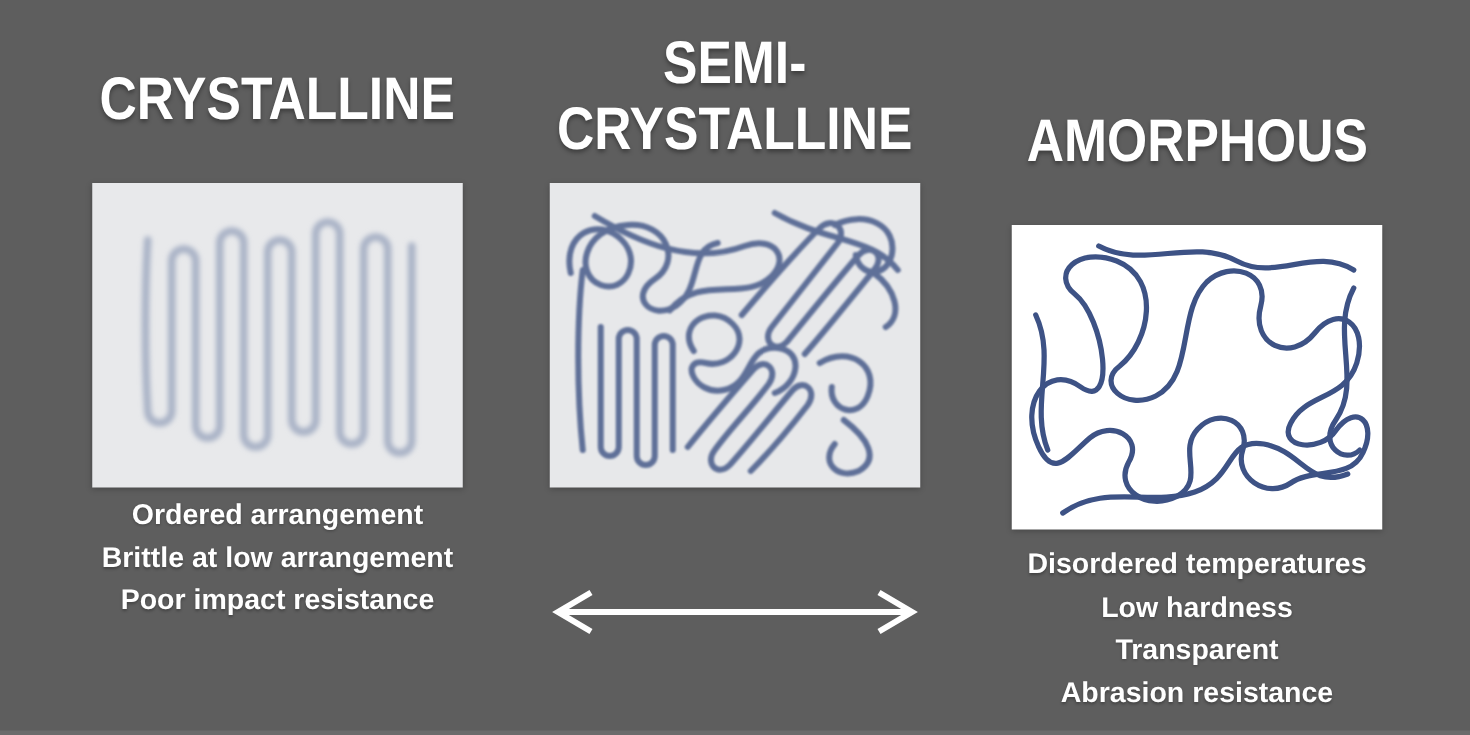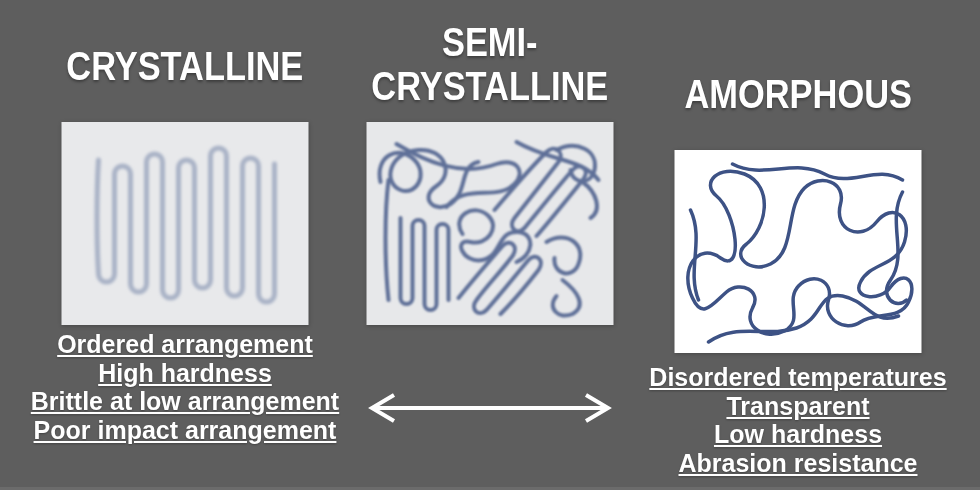--- a/index.html
+++ b/index.html
@@ -62,25 +62,24 @@
   .chain-cryst { stroke: var(--chain-crystalline, #a9b2c6); stroke-width: 5; }
   .chain-semi  { stroke: var(--chain-semi, #5f7098); stroke-width: 4; }
   .chain-amor  { stroke: var(--chain-amorphous, #3d5285); stroke-width: 3.5; }
 
   .props {
     position: absolute;
     width: 100%;
     text-align: center;
     color: var(--text, #ffffff);
     font-weight: bold;
-    font-size: 25px;
+    font-size: 19px;
     line-height: 28.5px;
     text-shadow: 0 1px 2px rgba(0,0,0,0.3);
     white-space: nowrap;
-    text-decoration: underline;
   }
   .col-1 .props { top: 330px; }
   .col-3 .props { top: 335px; }
 
   .arrow-wrap {
     position: absolute;
     top: 388px;
     left: 50%;
     transform: translateX(-50%);
     width: 260px;
@@ -110,23 +109,22 @@
           <filter id="fblur1" x="-15%" y="-15%" width="130%" height="130%">
             <feGaussianBlur stdDeviation="1.8"></feGaussianBlur>
           </filter>
         </defs>
         <path class="chain chain-cryst" filter="url(#fblur1)" d="M37,38 C35,70 35,120 37,152 A8,8 0 0 0 53,152 L53,52 A8,8 0 0 1 69,52 L69,162 A8,8 0 0 0 85,162 L85,40 A8,8 0 0 1 101,40 L101,168 A8,8 0 0 0 117,168 L117,46 A8,8 0 0 1 133,46 L133,158 A8,8 0 0 0 149,158 L149,34 A8,8 0 0 1 165,34 L165,166 A8,8 0 0 0 181,166 L181,44 A8,8 0 0 1 197,44 L197,172 A8,8 0 0 0 213,172 L213,42"></path>
       </svg>
     </div>
 
     <div class="props">
         <div class="prop-line">Ordered arrangement</div>
-        <div class="prop-line">High hardness</div>
         <div class="prop-line">Brittle at low arrangement</div>
-        <div class="prop-line">Poor impact arrangement</div>
+        <div class="prop-line">Poor impact resistance</div>
       </div>
   </section>
 
   <section class="column col-2">
     <h2 class="heading"><span class="squish"><span class="heading-line">SEMI-</span><span class="heading-line">CRYSTALLINE</span></span></h2>
 
     <div class="panel panel-semi">
       <svg viewBox="0 0 247 203">
         <defs>
           <filter id="fblur2" x="-15%" y="-15%" width="130%" height="130%">
@@ -167,20 +165,20 @@
         <path class="chain chain-amor" d="M18,148 C4,118 24,92 46,108 C70,125 62,62 42,46 C26,33 44,14 70,24 C100,36 92,78 72,94 C56,106 76,124 96,114 C122,101 110,58 130,38 C146,23 172,32 166,54 C159,80 186,92 202,72 C218,52 238,66 230,92 C222,117 196,112 186,132 C177,149 206,152 216,137 C230,118 244,132 234,152 C226,170 200,162 186,172 C170,183 148,168 154,150 C160,131 138,121 124,136 C110,151 130,170 110,181 C90,191 68,176 78,158 C88,141 66,130 52,142 C38,154 28,170 18,148"></path>
         <path class="chain chain-amor" d="M34,192 C62,172 92,188 122,178 C150,168 142,142 168,146 C194,151 198,176 224,166"></path>
         <path class="chain chain-amor" d="M58,14 C88,30 120,8 150,24 C176,38 202,14 228,30"></path>
         <path class="chain chain-amor" d="M228,42 C212,72 234,104 216,130 C204,147 222,160 232,150"></path>
         <path class="chain chain-amor" d="M16,60 C30,90 12,120 24,150"></path>
       </svg>
     </div>
 
     <div class="props">
         <div class="prop-line">Disordered temperatures</div>
+        <div class="prop-line">Low hardness</div>
         <div class="prop-line">Transparent</div>
-        <div class="prop-line">Low hardness</div>
         <div class="prop-line">Abrasion resistance</div>
       </div>
   </section>
 
   <div class="bottom-strip"></div>
 </div>
 
 </body></html>

